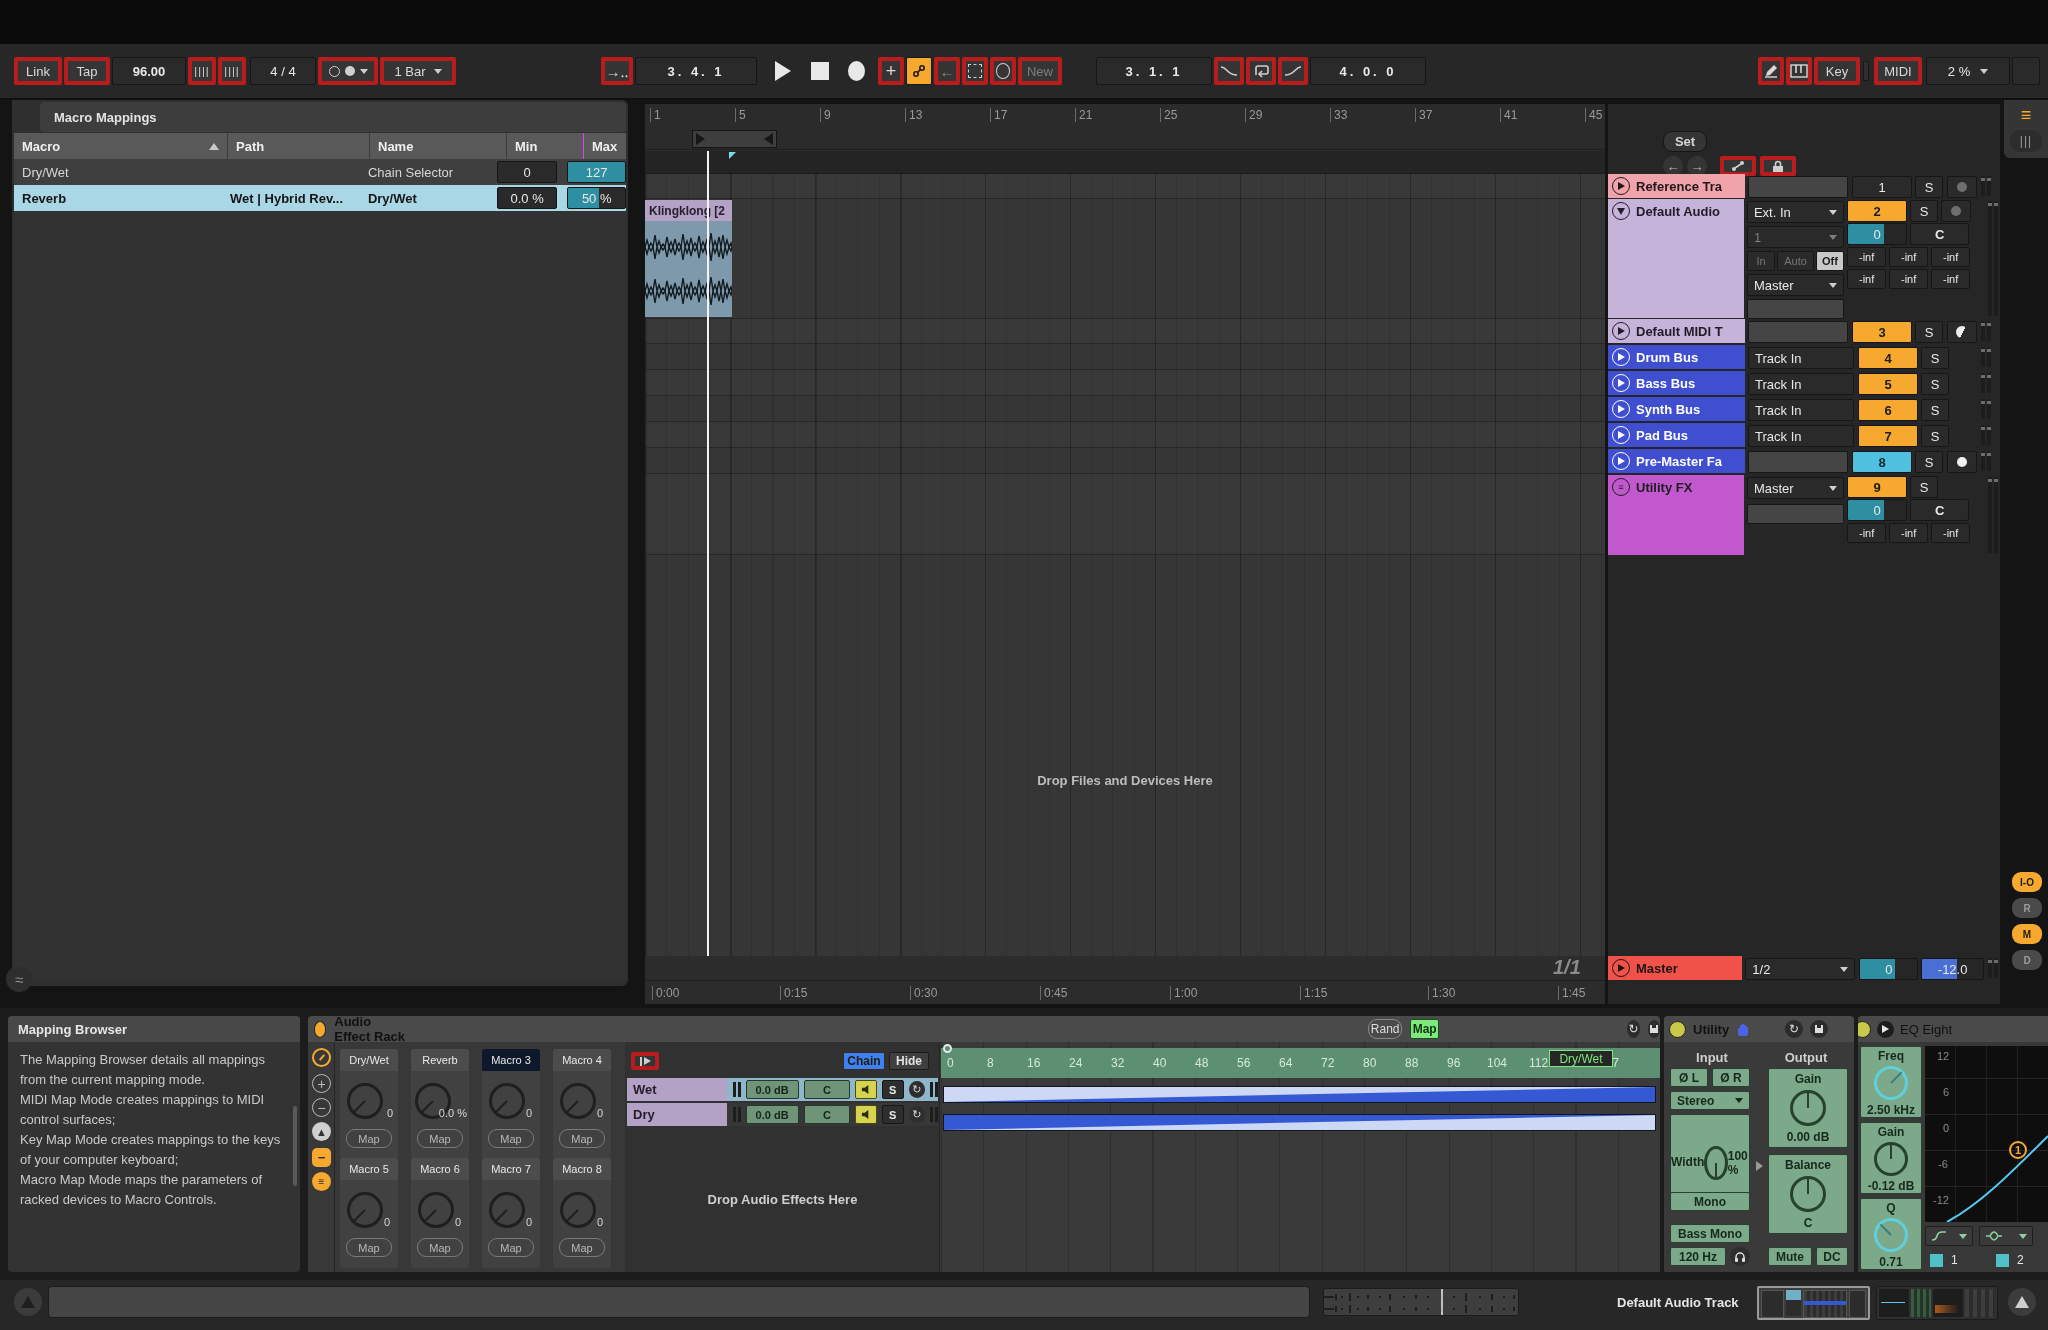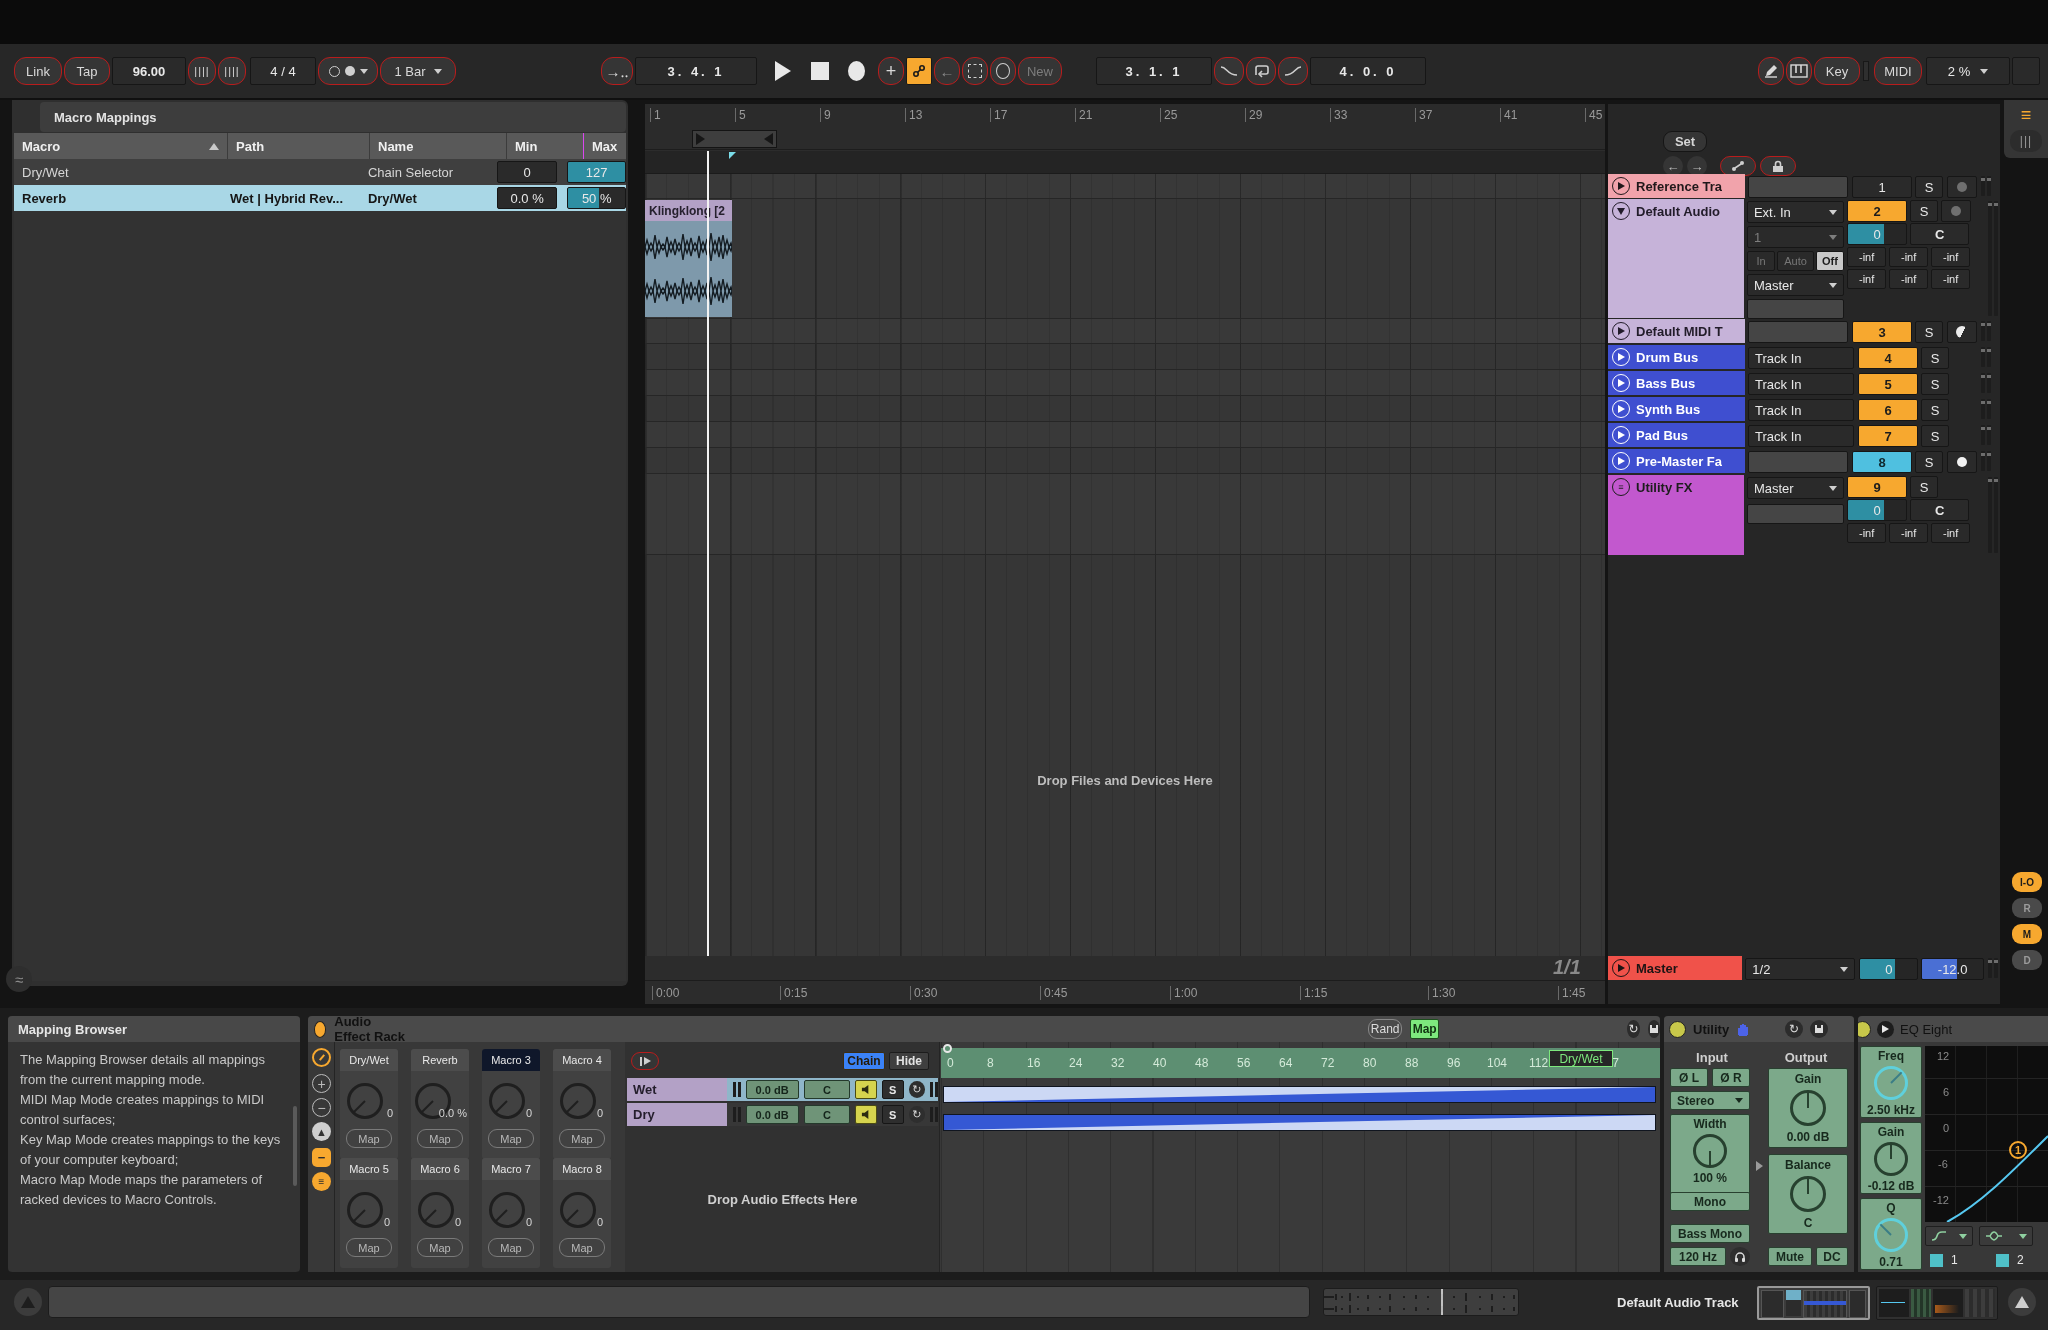--- a/index.html
+++ b/index.html
@@ -1,19 +1,19 @@
 <!DOCTYPE html>
 <html><head>
 <meta charset="utf-8">
 <style>
   html,body{margin:0;padding:0;background:#0a0a0a;}
   #app{position:relative;width:2048px;height:1330px;background:#141414;overflow:hidden;
        font-family:"Liberation Sans",sans-serif;color:#d6d6d6;font-size:13px;}
   .a{position:absolute;box-sizing:border-box;}
-  .btn{background:#353535;border:1px solid #b91c1c;border-radius:12px;display:flex;align-items:center;justify-content:center;color:#d9d9d9;}
+  .btn{background:#353535;border:4px solid #b91c1c;border-radius:2px;display:flex;align-items:center;justify-content:center;color:#d9d9d9;}
   .vbox{background:#2a2a2a;border:1px solid #161616;border-radius:2px;display:flex;align-items:center;justify-content:center;color:#e8e8e8;}
   .pill{border-radius:9px;}
   .cen{display:flex;align-items:center;justify-content:center;}
   .lft{display:flex;align-items:center;}
   .knob{position:relative;border-radius:50%;border:3px solid #1f1f1f;}
   .knob::after{content:"";position:absolute;left:50%;top:50%;width:2px;height:52%;background:#1f1f1f;
     transform-origin:top center;transform:translate(-50%,0) rotate(var(--a,45deg));}
   .gknob{border-color:#27412f;} .gknob::after{background:#27412f;}
   .cyknob{border-color:#5fd0dc;} .cyknob::after{background:#3a7d86;}
   .greenbox{background:#7ca98a;border:1px solid #28402f;border-radius:2px;color:#17291d;font-weight:bold;display:flex;align-items:center;justify-content:center;}
@@ -938,21 +938,21 @@
     <div class="a greenbox" style="left:6px;top:52px;width:38px;height:19px;font-size:12px">
         <span>Ø L</span>
       </div>
     <div class="a greenbox" style="left:48px;top:52px;width:38px;height:19px;font-size:12px">
         <span>Ø R</span>
       </div>
     <div class="a greenbox" style="left:6px;top:75px;width:80px;height:19px;font-size:12px;justify-content:space-between;padding:0 6px">
         <span>Stereo</span>
         <span class="tri-d" style="border-top-color:#17291d"></span>
       </div>
-    <div class="a greenbox" style="left:6px;top:98px;width:80px;height:94px;flex-direction:column;justify-content:flex-start">
+    <div class="a greenbox" style="left:6px;top:98px;width:80px;height:94px;justify-content:flex-start">
       <span style="font-size:12px;margin-top:2px">Width</span>
       <span class="knob gknob" style="width:28px;height:28px;margin-top:3px;--a:0deg"></span>
       <span style="font-size:12px;margin-top:3px">100 %</span>
     </div>
     <div class="a greenbox" style="left:6px;top:176px;width:80px;height:19px;font-size:12px">
         <span>Mono</span>
       </div>
     <div class="a greenbox" style="left:6px;top:208px;width:80px;height:19px;font-size:12px">
         <span>Bass Mono</span>
       </div>

